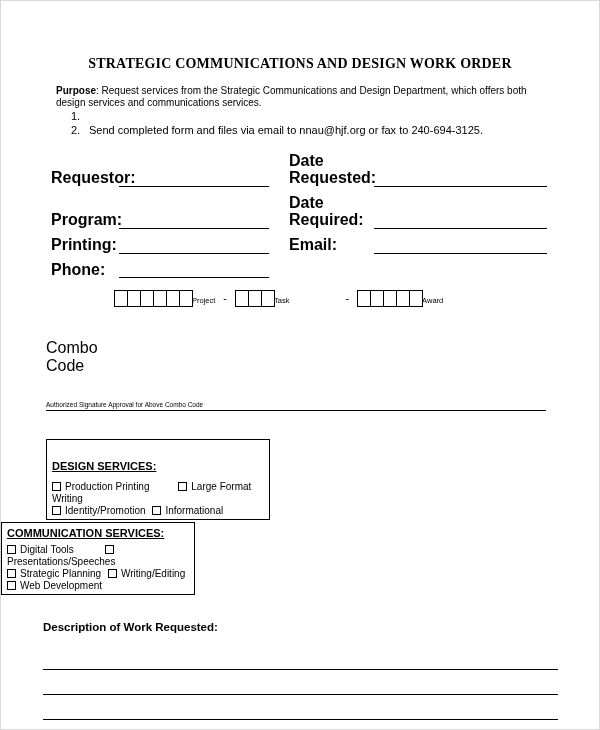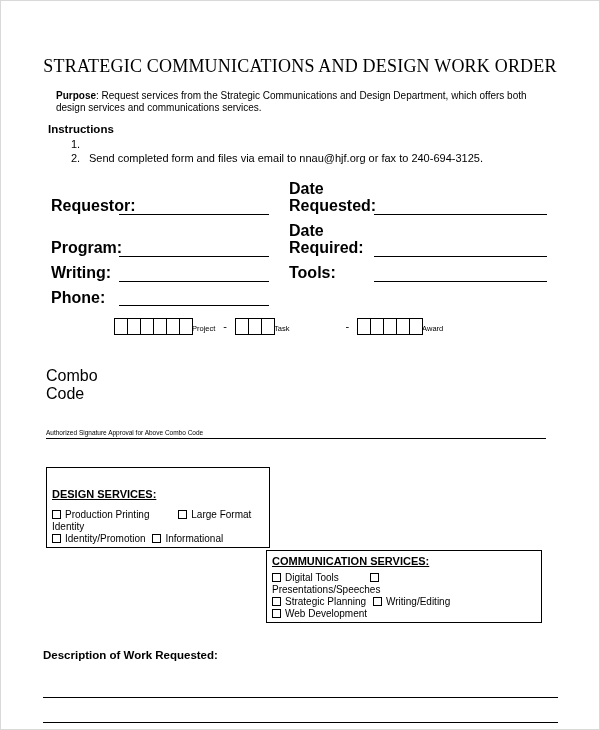--- a/index.html
+++ b/index.html
@@ -1,20 +1,20 @@
 <!DOCTYPE html>
 <html><head>
 <meta charset="utf-8">
 <style>
   * { margin:0; padding:0; box-sizing:border-box; }
   html,body { background:#fff; }
   body { width:600px; height:730px; font-family:"Liberation Sans", sans-serif; color:#000; }
   .page { width:600px; height:730px; background:#fff; border:1px solid #d9d9d9; padding-top:55px; overflow:hidden; }
 
-  .title { text-align:center; font-family:"Liberation Serif", serif; font-weight:normal; font-size:18px; letter-spacing:.2px; }
+  .title { text-align:center; font-family:"Liberation Serif", serif; font-weight:bold; font-size:14px; letter-spacing:.2px; }
 
   .purpose { margin:13px 40px 0 55px; width:502px; font-size:10px; line-height:1.22; }
   .purpose b { font-weight:bold; }
 
   .instructions-heading { margin:9px 0 2px 47px; font-size:11.5px; font-weight:bold; }
   .ins-item { display:flex; margin-left:70px; font-size:11px; line-height:1.28; }
   .ins-num { width:18px; flex-shrink:0; }
 
   .fields { margin:14px 0 0 50px; }
   .frow { display:flex; align-items:flex-end; margin-bottom:7px; }
@@ -34,39 +34,38 @@
   .combo-group-label { font-size:7.5px; margin-top:3px; }
 
   .sig { margin:26px 0 0 45px; width:500px; }
   .sig-caption { font-size:6.5px; line-height:1.2; }
   .sig-line { border-bottom:1px solid #000; height:2px; }
 
   .svc-box { border:1px solid #000; margin-left:45px; margin-top:28px; width:224px; padding:20px 5px 3px 5px; }
   .svc-heading { font-weight:bold; font-size:11px; text-decoration:underline; }
   .svc-line { font-size:10px; line-height:1.1; margin-top:1px; }
   .design .first { margin-top:9px; }
-  .comm-box { border:1px solid #000; margin-left:265px; margin-top:2px; width:276px; padding:4px 5px 3px 5px; }
+  .comm-box { border:1px solid #000; margin-top:2px; width:194px; padding:4px 5px 3px 5px; }
   .comm-box .first { margin-top:5px; }
   .cb { display:inline-block; width:9px; height:9px; border:1px solid #000; margin-right:4px; vertical-align:-1px; background:#fff; }
   .ml26 { margin-left:26px; } .ml28 { margin-left:28px; } .ml4 { margin-left:4px; }
 
   .desc-heading { margin:26px 0 0 42px; font-weight:bold; font-size:11.5px; }
   .desc-lines { margin:12px 0 0 42px; width:515px; }
   .desc-line { height:25px; border-bottom:1px solid #000; }
 </style>
 </head>
 <body>
 
 <div class="page">
 
   <div class="title">STRATEGIC COMMUNICATIONS AND DESIGN WORK ORDER</div>
 
   <p class="purpose"><b>Purpose</b><span>: Request services from the Strategic Communications and Design Department, which offers both design services and communications services.</span></p>
 
-  <div class="instructions-heading">Instructions</div>
   <div class="ins-item">
     <span class="ins-num">1.</span>
   </div>
   <div class="ins-item">
     <span class="ins-num">2.</span>
     <span>Send completed form and files via email to nnau@hjf.org or fax to 240-694-3125.</span>
   </div>
 
   <div class="fields">
     <div class="frow">
@@ -75,23 +74,23 @@
       <span class="flabel2">Date Requested:</span>
       <span class="fline2"></span>
     </div>
     <div class="frow">
       <span class="flabel">Program:</span>
       <span class="fline"></span>
       <span class="flabel2">Date Required:</span>
       <span class="fline2"></span>
     </div>
     <div class="frow">
-      <span class="flabel">Writing:</span>
+      <span class="flabel">Printing:</span>
       <span class="fline"></span>
-      <span class="flabel2">Tools:</span>
+      <span class="flabel2">Email:</span>
       <span class="fline2"></span>
     </div>
     <div class="frow">
       <span class="flabel">Phone:</span>
       <span class="fline"></span>
     </div>
   </div>
 
   <div class="combo">
     <div class="combo-label">Combo Code</div>
@@ -134,21 +133,21 @@
     <div class="sig-caption">Authorized Signature Approval for Above Combo Code</div>
     <div class="sig-line"></div>
   </div>
 
   <div class="svc-box design">
     <div class="svc-heading">DESIGN SERVICES:</div>
     <div class="svc-line first">
       <span class="cb"></span><span>Production Printing</span>
       <span class="cb ml26"></span><span>Large Format</span>
     </div>
-    <div class="svc-line">Identity</div>
+    <div class="svc-line">Writing</div>
     <div class="svc-line">
       <span class="cb"></span><span>Identity/Promotion</span>
       <span class="cb ml4"></span><span>Informational</span>
     </div>
   </div>
 
   <div class="comm-box">
     <div class="svc-heading">COMMUNICATION SERVICES:</div>
     <div class="svc-line first">
       <span class="cb"></span><span>Digital Tools</span>

